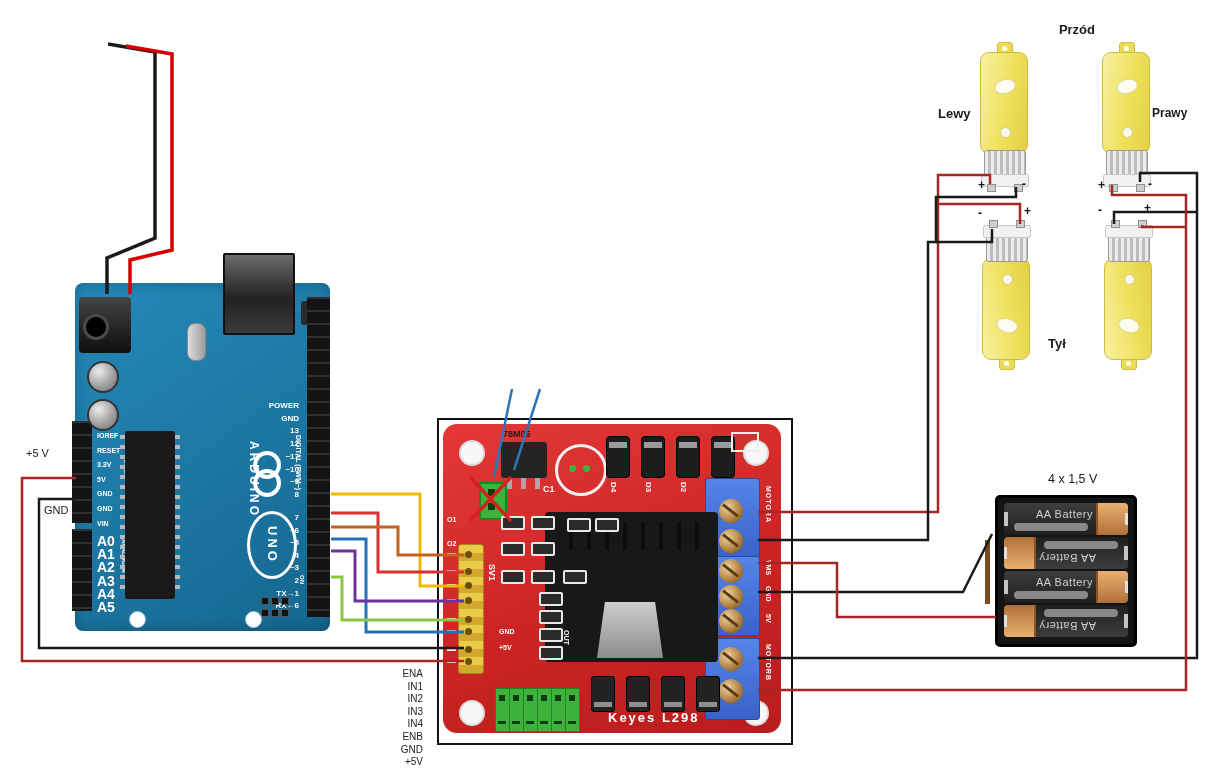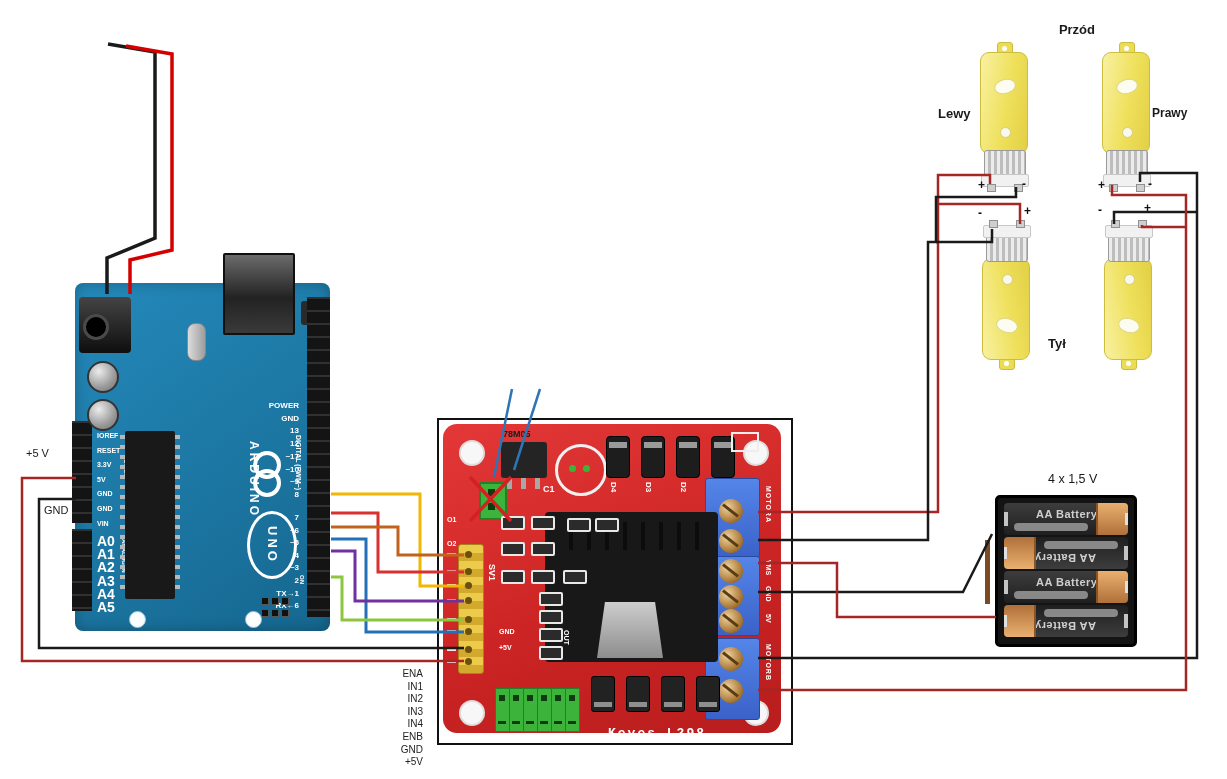--- a/index.html
+++ b/index.html
@@ -102,21 +102,21 @@
   .m-cap{position:absolute;left:1px;top:132px;width:46px;height:11px;background:#f1f1f1;border:1px solid #c8c8c8;border-radius:2px;}
   .m-term{position:absolute;top:142px;width:7px;height:6px;background:#cfcfcf;border:1px solid #909090;}
   .m-term.tl{left:7px;} .m-term.tr{left:34px;}
   .pol{position:absolute;font-weight:bold;font-size:12px;color:#111;}
 
   
   #pack{left:995px;top:495px;width:142px;height:152px;background:#141414;border:3px solid #000;border-radius:5px;
         padding:3px 6px;box-sizing:border-box;}
   .aa{position:relative;height:32px;margin:2px 0;background:linear-gradient(180deg,#3d3d3d,#1f1f1f);border-radius:4px;overflow:hidden;}
   .aa.flip{transform:rotate(180deg);}
-  .aa-label{position:absolute;left:32px;top:5px;font-size:11px;font-weight:bold;color:#cfcfcf;letter-spacing:.5px;}
+  .aa-label{position:absolute;left:32px;top:5px;font-size:11px;font-weight:normal;color:#cfcfcf;letter-spacing:.5px;}
   .aa-stripe{position:absolute;left:10px;right:40px;bottom:4px;height:8px;background:#9a9a9a;border-radius:4px;opacity:.85;}
   .aa-cap{position:absolute;right:0;top:0;width:30px;height:100%;background:linear-gradient(180deg,#eab070,#b0703a);border-left:2px solid #8a5425;}
   .aa-nub{position:absolute;right:-1px;top:10px;width:4px;height:12px;background:#e0e0e0;}
   .aa-contact{position:absolute;left:0;top:9px;width:4px;height:14px;background:#c4c4c4;}
 
   
   #callout{left:490px;top:336px;width:122px;height:52px;border:2.5px solid #2e75b6;background:#fff;z-index:70;
            display:flex;flex-direction:column;align-items:center;justify-content:center;
            font-size:14px;color:#202020;line-height:1.3;}
 
@@ -296,21 +296,21 @@
       <div class="dio2" style="left:148px;top:252px"></div>
       <div class="dio2" style="left:183px;top:252px"></div>
       <div class="dio2" style="left:218px;top:252px"></div>
       <div class="dio2" style="left:253px;top:252px"></div>
       <div class="gblk" style="left:52px"></div>
       <div class="gblk" style="left:66px"></div>
       <div class="gblk" style="left:80px"></div>
       <div class="gblk" style="left:94px"></div>
       <div class="gblk" style="left:108px"></div>
       <div class="gblk" style="left:122px"></div>
-      <div class="silkw" style="left:165px;top:302px;font-size:13px;letter-spacing:2px;font-family:Liberation Mono, monospace">Keyes L298</div>
+      <div class="silkw" style="left:165px;top:286px;font-size:13px;letter-spacing:2px;font-family:Liberation Sans, sans-serif">Keyes L298</div>
     </div>
   </div>
 
   <div class="abs" id="pinlist">
       <div>ENA</div>
       <div>IN1</div>
       <div>IN2</div>
       <div>IN3</div>
       <div>IN4</div>
       <div>ENB</div>

